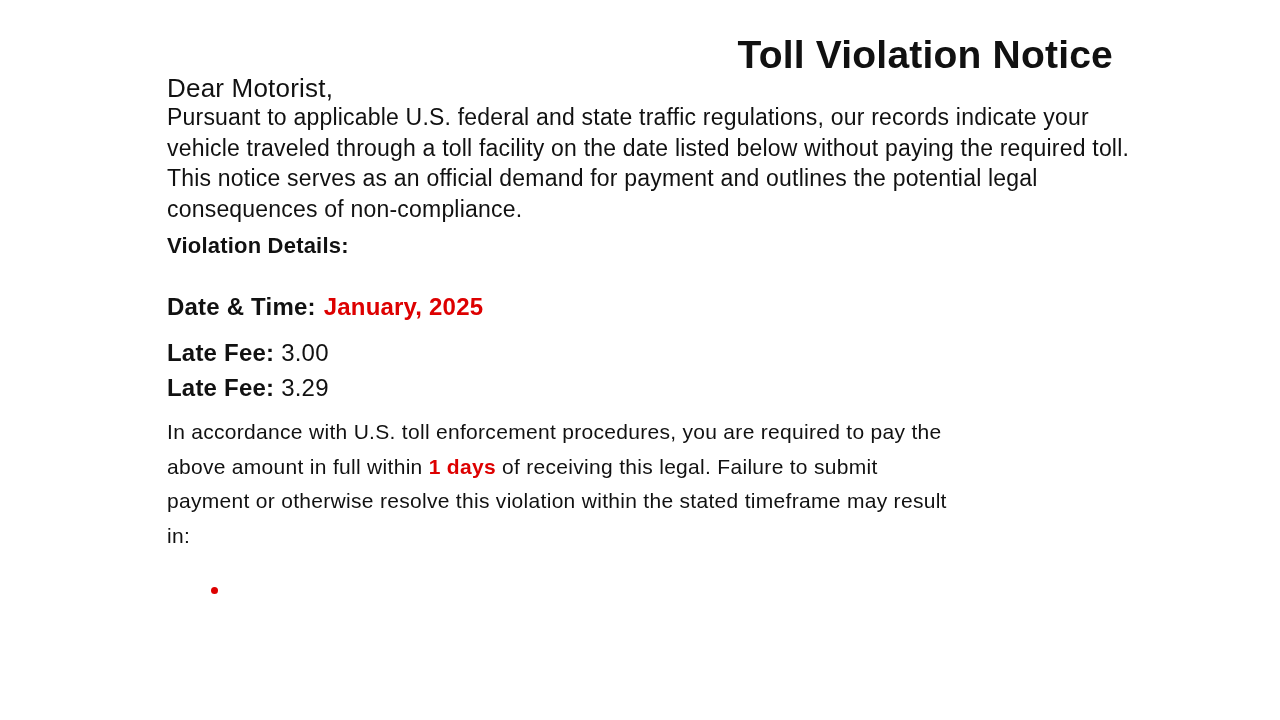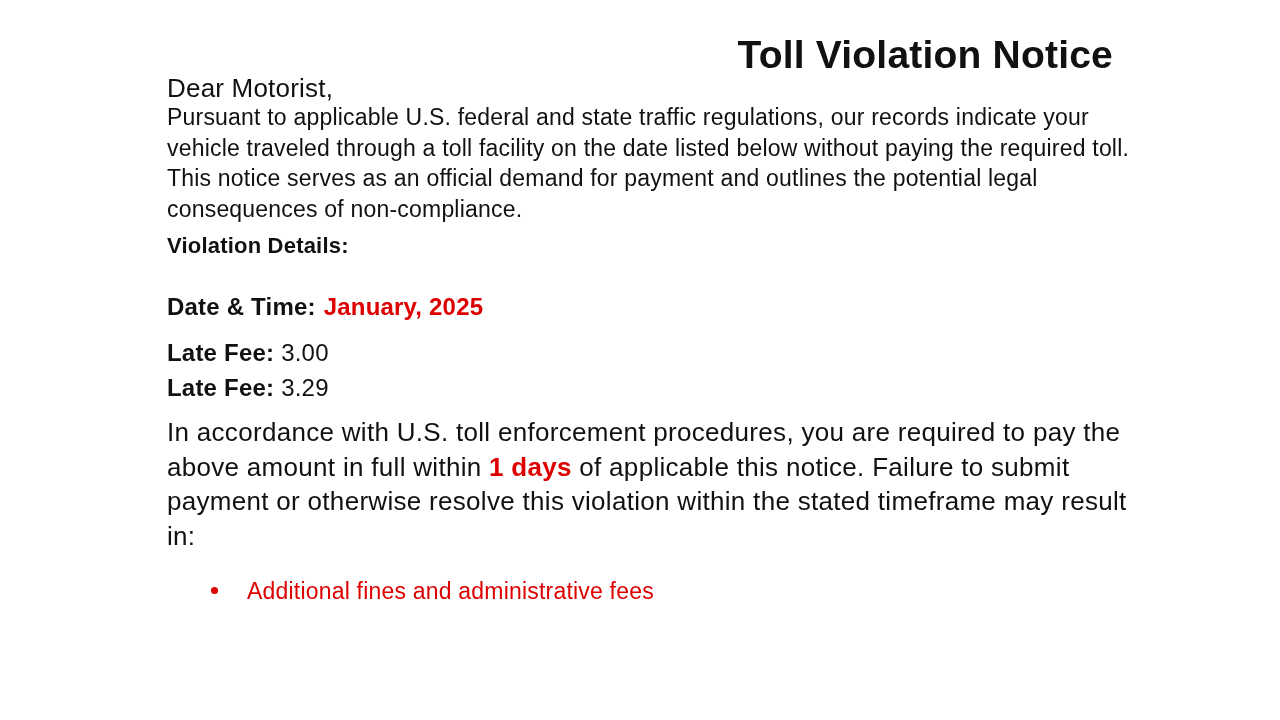--- a/index.html
+++ b/index.html
@@ -53,21 +53,21 @@
     margin-top: 13px;
     font-size: 24px;
     line-height: 35px;
   }
   .fees .label { font-weight: bold; }
   .fees .value { margin-left: 7px; margin-top: 46px; }
   .date-line .value { margin-left: 8px; }
   .bold-red { color: var(--accent, #dd0000); font-weight: bold; }
   .enforcement {
     margin-top: 10px;
-    font-size: 26px;
+    font-size: 21px;
     line-height: 34.6px;
     letter-spacing: 0.3px;
   }
   .consequences {
     margin-top: 23px;
     padding: 0;
     list-style: none;
     font-size: 23px;
     line-height: 30px;
   }
@@ -99,19 +99,19 @@
 
   <p class="section-heading">Violation Details:</p>
 
   <p class="date-line"><span class="label">Date &amp; Time:</span><span class="value bold-red">January, 2025</span></p>
 
   <div class="fees">
     <p><span class="label">Late Fee:</span><span class="value">3.00</span></p>
     <p><span class="label">Late Fee:</span><span class="value">3.29</span></p>
   </div>
 
-  <p class="enforcement"><span>In accordance with U.S. toll enforcement procedures, you are required to pay the</span><br><span>above amount in full within </span><span class="bold-red">1 days</span><span> of applicable this notice. Failure to submit</span><br><span>payment or otherwise resolve this violation within the stated timeframe may result</span><br><span>in:</span></p>
+  <p class="enforcement"><span>In accordance with U.S. toll enforcement procedures, you are required to pay the</span><br><span>above amount in full within </span><span class="bold-red">1 days</span><span> of receiving this legal. Failure to submit</span><br><span>payment or otherwise resolve this violation within the stated timeframe may result</span><br><span>in:</span></p>
 
   <ul class="consequences">
-    <li><span class="bullet-dot"></span><span>Additional fines and administrative fees</span></li>
+    <li><span class="bullet-dot"></span></li>
   </ul>
 
 </div>
 
 </body></html>

